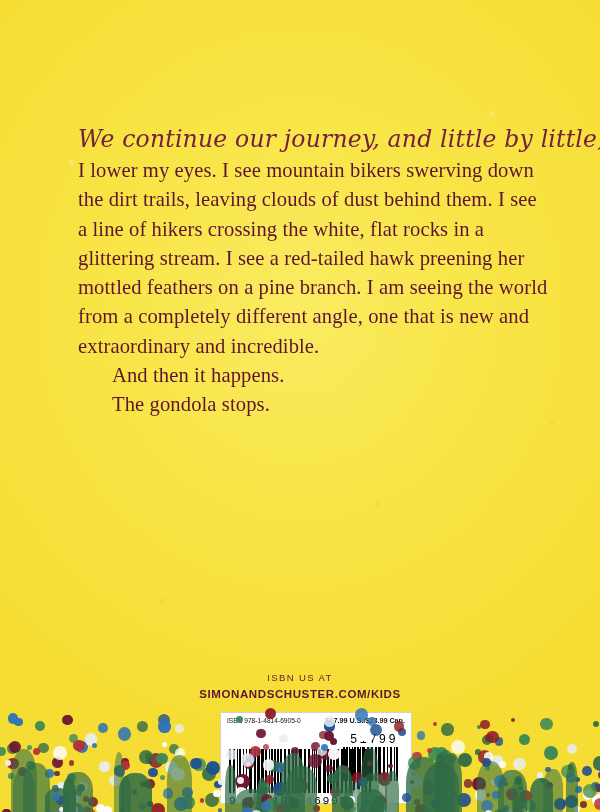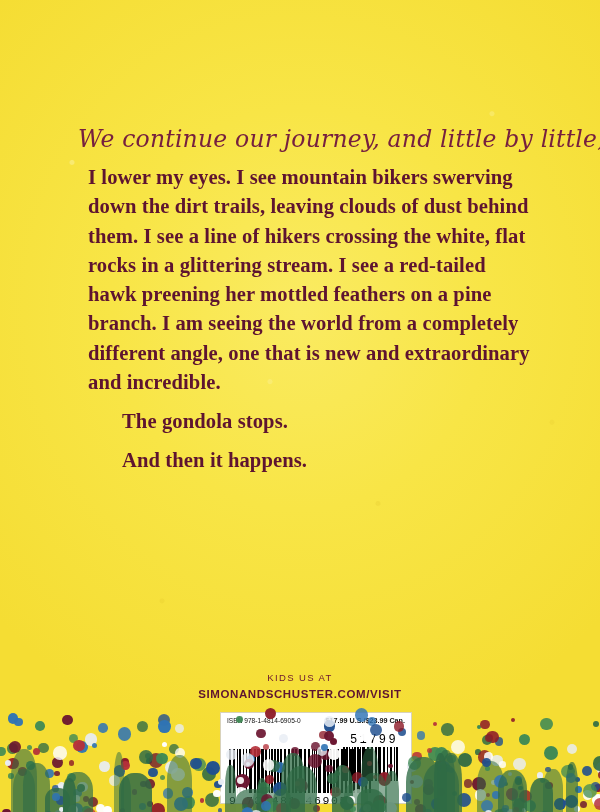--- a/index.html
+++ b/index.html
@@ -47,26 +47,25 @@
     font-family: "DejaVu Serif", serif;
     font-style: italic;
     font-size: 23.5px;
     line-height: 1.16;
     letter-spacing: .2px;
     color: #76203f;
     margin: 0 0 3px 0;
     white-space: nowrap;
   }
   .blurb p {
-    margin: 10px;
+    margin: 0;
     font-size: 20.6px;
     line-height: 1.42;
     color: #5e1430;
     letter-spacing: .1px;
-    font-weight: bold;
   }
   .blurb p.indent {
     text-indent: 34px;
   }
 
   
   .author-url {
     position: absolute;
     left: 0;
     right: 0;
@@ -187,27 +186,27 @@
 </style>
 </head>
 <body>
 
 <div class="cover">
   <div class="cover-texture"></div>
 
   <div class="blurb">
     <div class="blurb-lead">We continue our journey, and little by little,</div>
     <p>I lower my eyes. I see mountain bikers swerving down the dirt trails, leaving clouds of dust behind them. I see a line of hikers crossing the white, flat rocks in a glittering stream. I see a red-tailed hawk preening her mottled feathers on a pine branch. I am seeing the world from a completely different angle, one that is new and extraordinary and incredible.</p>
+    <p class="indent">And then it happens.</p>
     <p class="indent">The gondola stops.</p>
-    <p class="indent">And then it happens.</p>
   </div>
 
 
-  <div class="visit-us">KIDS US AT</div>
-  <div class="publisher-url">SIMONANDSCHUSTER.COM/VISIT</div>
+  <div class="visit-us">ISBN US AT</div>
+  <div class="publisher-url">SIMONANDSCHUSTER.COM/KIDS</div>
 
   <div class="barcode-box">
     <div class="barcode-head">
       <span>ISBN 978-1-4814-6905-0</span>
       <span class="price">$17.99 U.S./$23.99 Can.</span>
     </div>
 
     <div class="ean5">
       <div class="ean5-digits">51799</div>
       <div class="bars" id="ean5bars">

